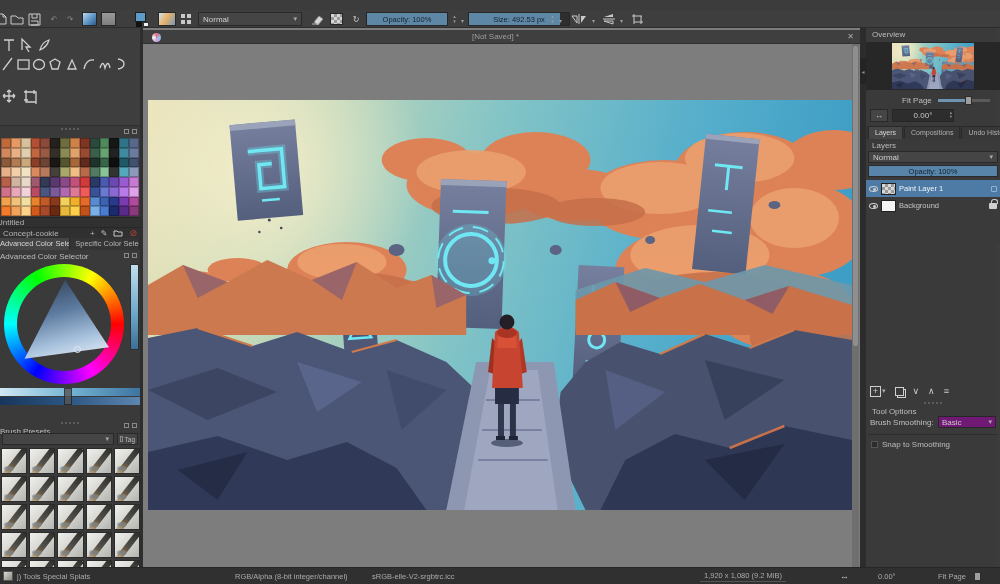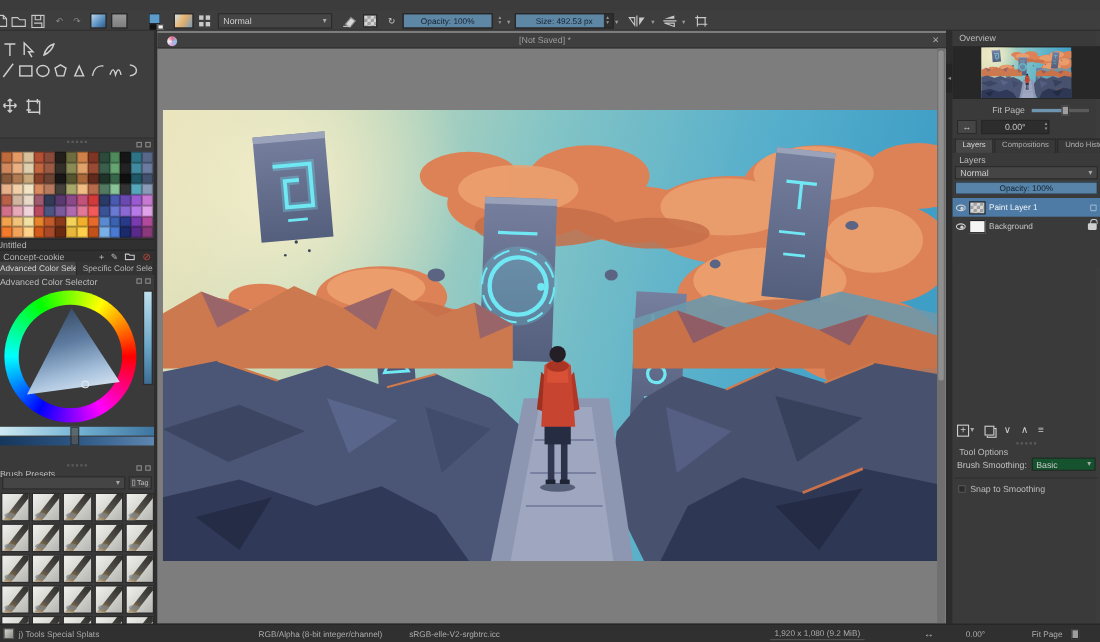--- a/index.html
+++ b/index.html
@@ -33,21 +33,21 @@
   #grid-icon i:nth-child(2){ left:6px; } #grid-icon i:nth-child(3){ top:6px; }
   #grid-icon i:nth-child(4){ left:6px; top:6px; }
   .combo { position:absolute; background:#454545; border:1px solid #292929; color:#cfcfcf;
     display:flex; align-items:center; padding:0 4px; }
   #blend-combo { left:198px; top:2px; width:104px; height:14px; }
   .caret { margin-left:auto; color:#aaa; font-size:7px; }
   .slider { position:absolute; top:2px; height:14px; background:#2e2e2e; border:1px solid #272727; overflow:hidden; }
   .slider .fill { position:absolute; left:0; top:0; bottom:0; background:#5e87a6; }
   .slider .lab { position:absolute; inset:0; display:flex; align-items:center; justify-content:center;
     color:#14222e; font-size:7.5px; white-space:nowrap; }
-  #sl-opacity { left:366px; width:82px; } #sl-size { left:468px; width:90px; }
+  #sl-opacity { left:366px; width:82px; } #sl-size { left:468px; width:102px; }
   .spin { position:absolute; top:2px; width:9px; height:14px; display:flex; flex-direction:column;
     align-items:center; justify-content:center; color:#9a9a9a; font-size:5px; line-height:5px; }
   .mini-caret { position:absolute; top:7px; color:#9a9a9a; font-size:6px; }
   #alpha-lock { left:330px; top:3px; width:13px; height:12px; border:1px solid #272727;
     background-image:linear-gradient(45deg,#9a9a9a 25%,transparent 25%,transparent 75%,#9a9a9a 75%),
       linear-gradient(45deg,#9a9a9a 25%,#d6d6d6 25%,#d6d6d6 75%,#9a9a9a 75%);
     background-size:6px 6px; background-position:0 0,3px 3px; }
 
   
   #left-dock { position:absolute; left:0; top:28px; width:140px; height:539px; background:#3a3a3a; }
@@ -165,21 +165,21 @@
     border:1.3px solid #cfcfcf; border-bottom:none; border-radius:3px 3px 0 0; }
   .ldot { margin-left:auto; width:6px; height:6px; border:1px solid rgba(255,255,255,.4); border-radius:1px; flex:none; }
 
   #layer-btns { position:absolute; left:4px; top:356px; width:126px; height:14px; display:flex; align-items:center; gap:9px; color:#cfcfcf; font-size:9px; }
   #add-layer { display:flex; align-items:center; gap:1px; }
   #add-layer .box { width:11px; height:11px; border:1px solid #cfcfcf; display:flex; align-items:center; justify-content:center; font-size:9px; }
   #dup-icon { width:9px; height:9px; border:1px solid #cfcfcf; box-shadow:2px 2px 0 -1px #3a3a3a,2px 2px 0 0 #cfcfcf; }
 
   #tool-options { position:absolute; left:0; top:372px; width:134px; height:80px; }
   #smooth-row { position:absolute; left:4px; top:16px; width:126px; height:12px; display:flex; align-items:center; }
-  #smooth-combo { position:relative; margin-left:auto; width:58px; height:12px; background:#14532d; border:1px solid #262626;
+  #smooth-combo { position:relative; margin-left:auto; width:58px; height:12px; background:#701a75; border:1px solid #262626;
     display:flex; align-items:center; padding:0 3px; color:#c9c9c9;gap:12px; }
   #to-divider { position:absolute; left:2px; top:34px; width:130px; border-top:1px solid #2e2e2e; }
   #snap-row { position:absolute; left:5px; top:40px; display:flex; align-items:center; gap:4px; color:#bdbdbd; }
   #snap-check { width:7px; height:7px; background:#2b2b2b; border:1px solid #555; }
 
   
   #statusbar { position:absolute; left:0; top:567px; width:1000px; height:17px; background:#303030;
     border-top:1px solid #262626; display:flex; align-items:center; color:#ababab; font-size:7.5px; }
   #preset-chip { width:10px; height:10px; margin:0 4px 0 3px; border:1px solid #555;
     background:linear-gradient(135deg,#d8d8d4,#8a8a84); }

